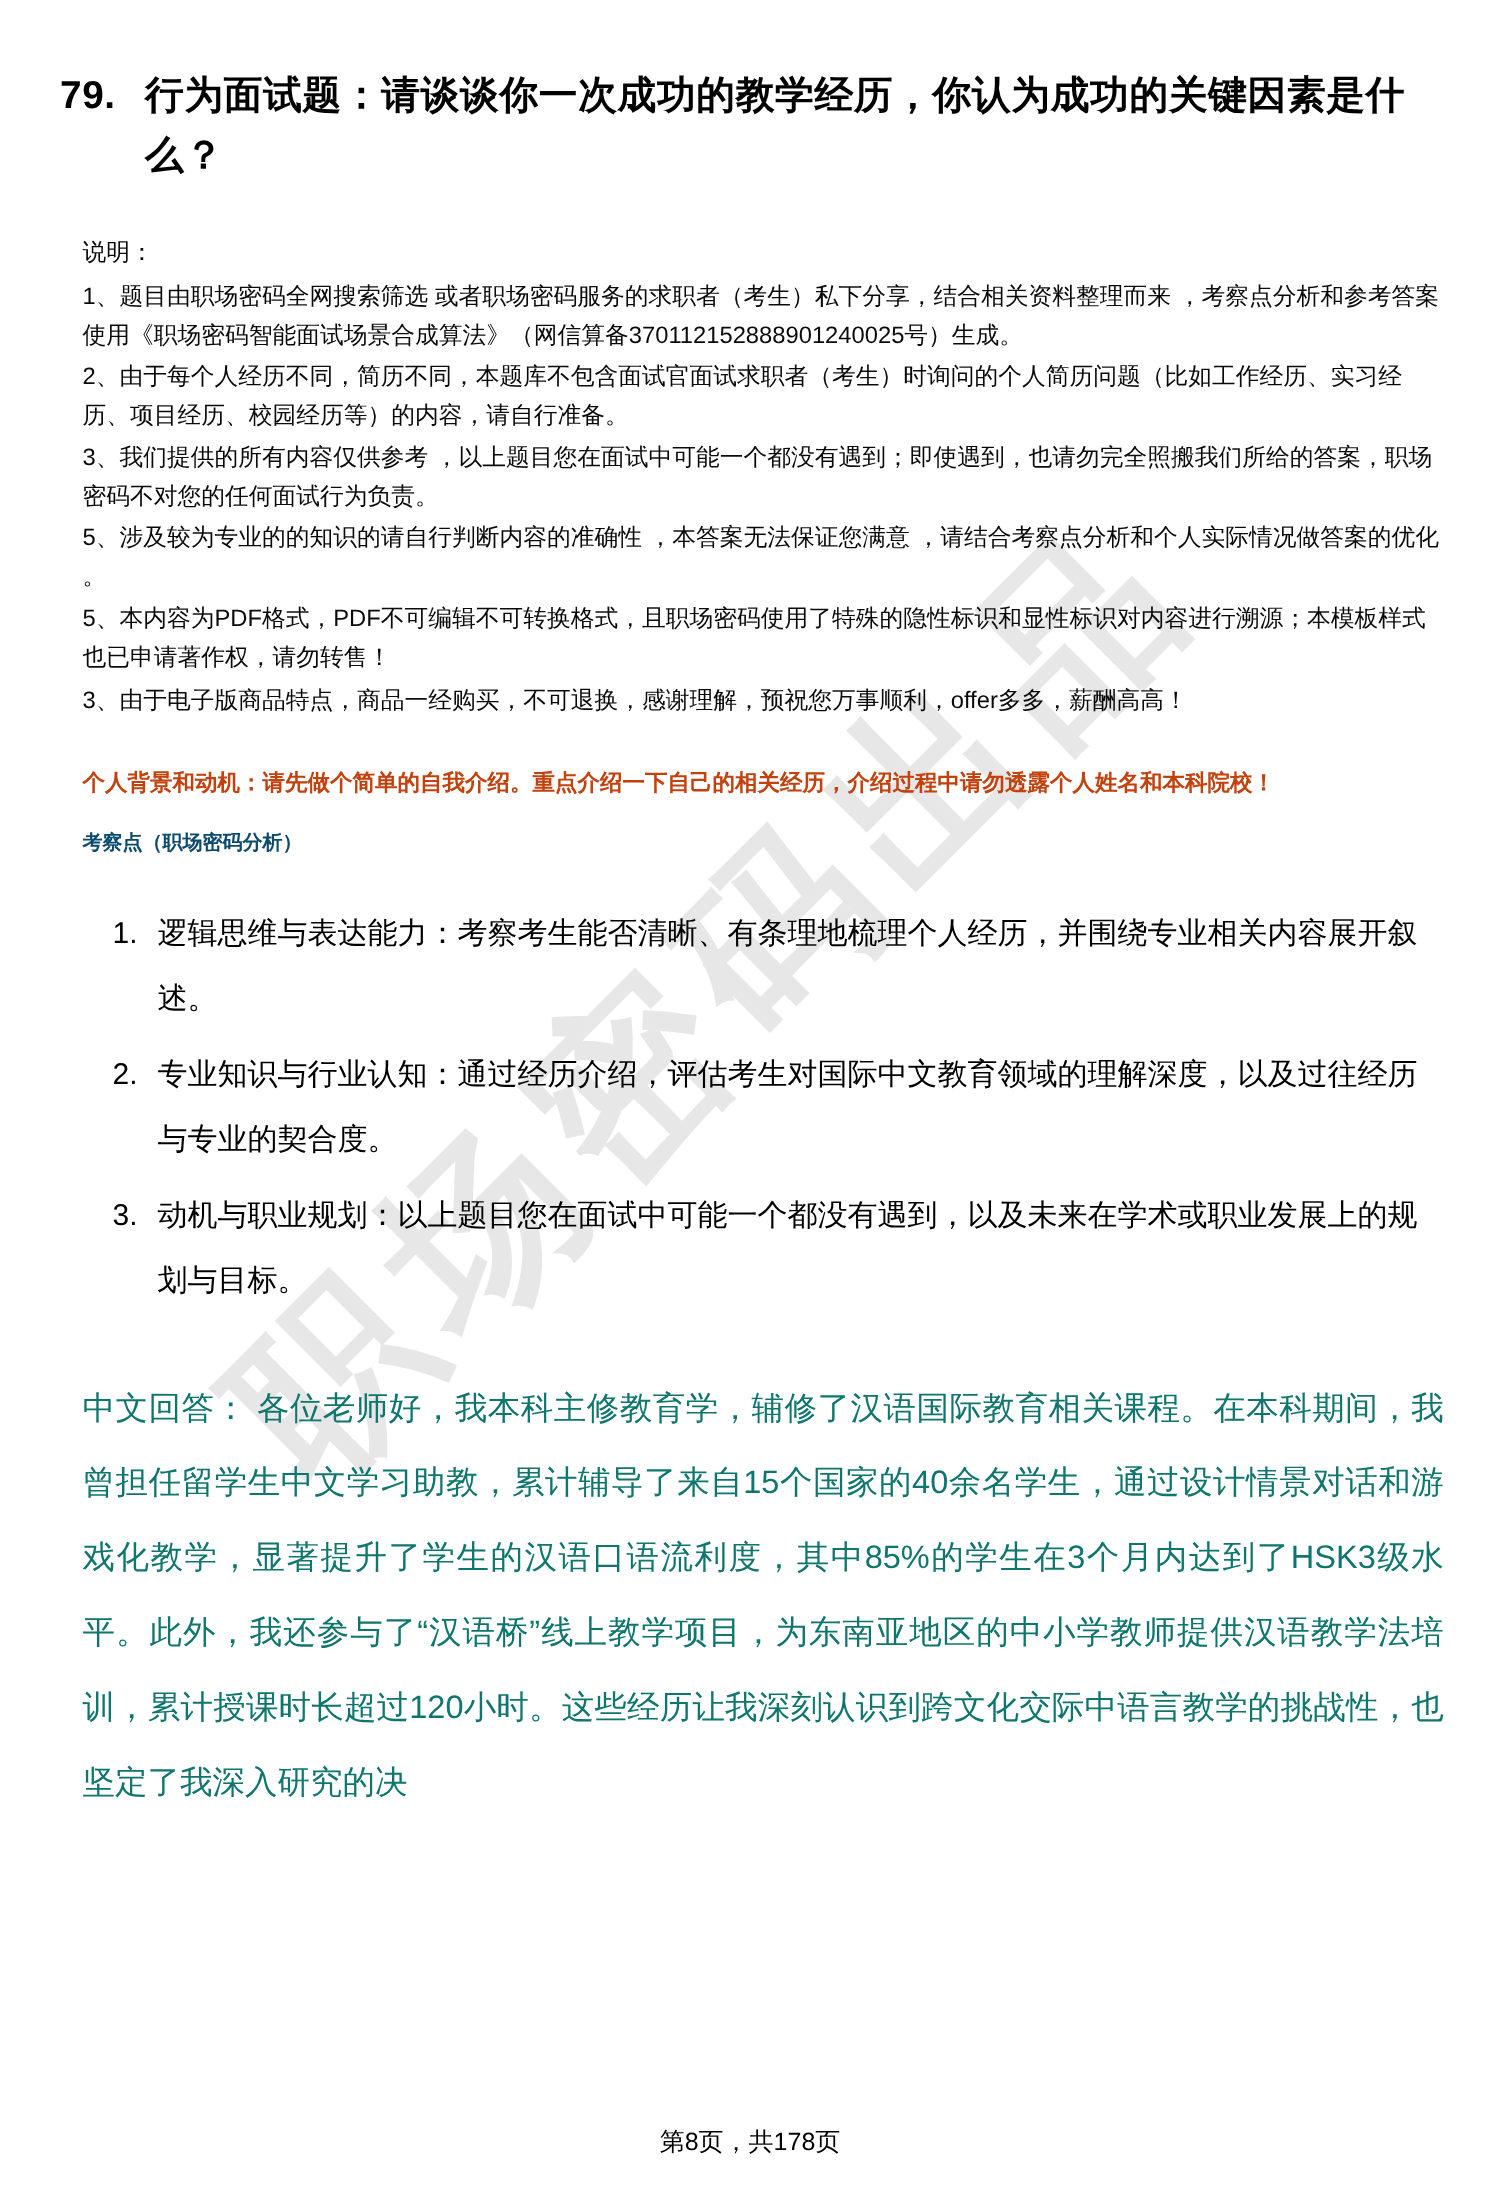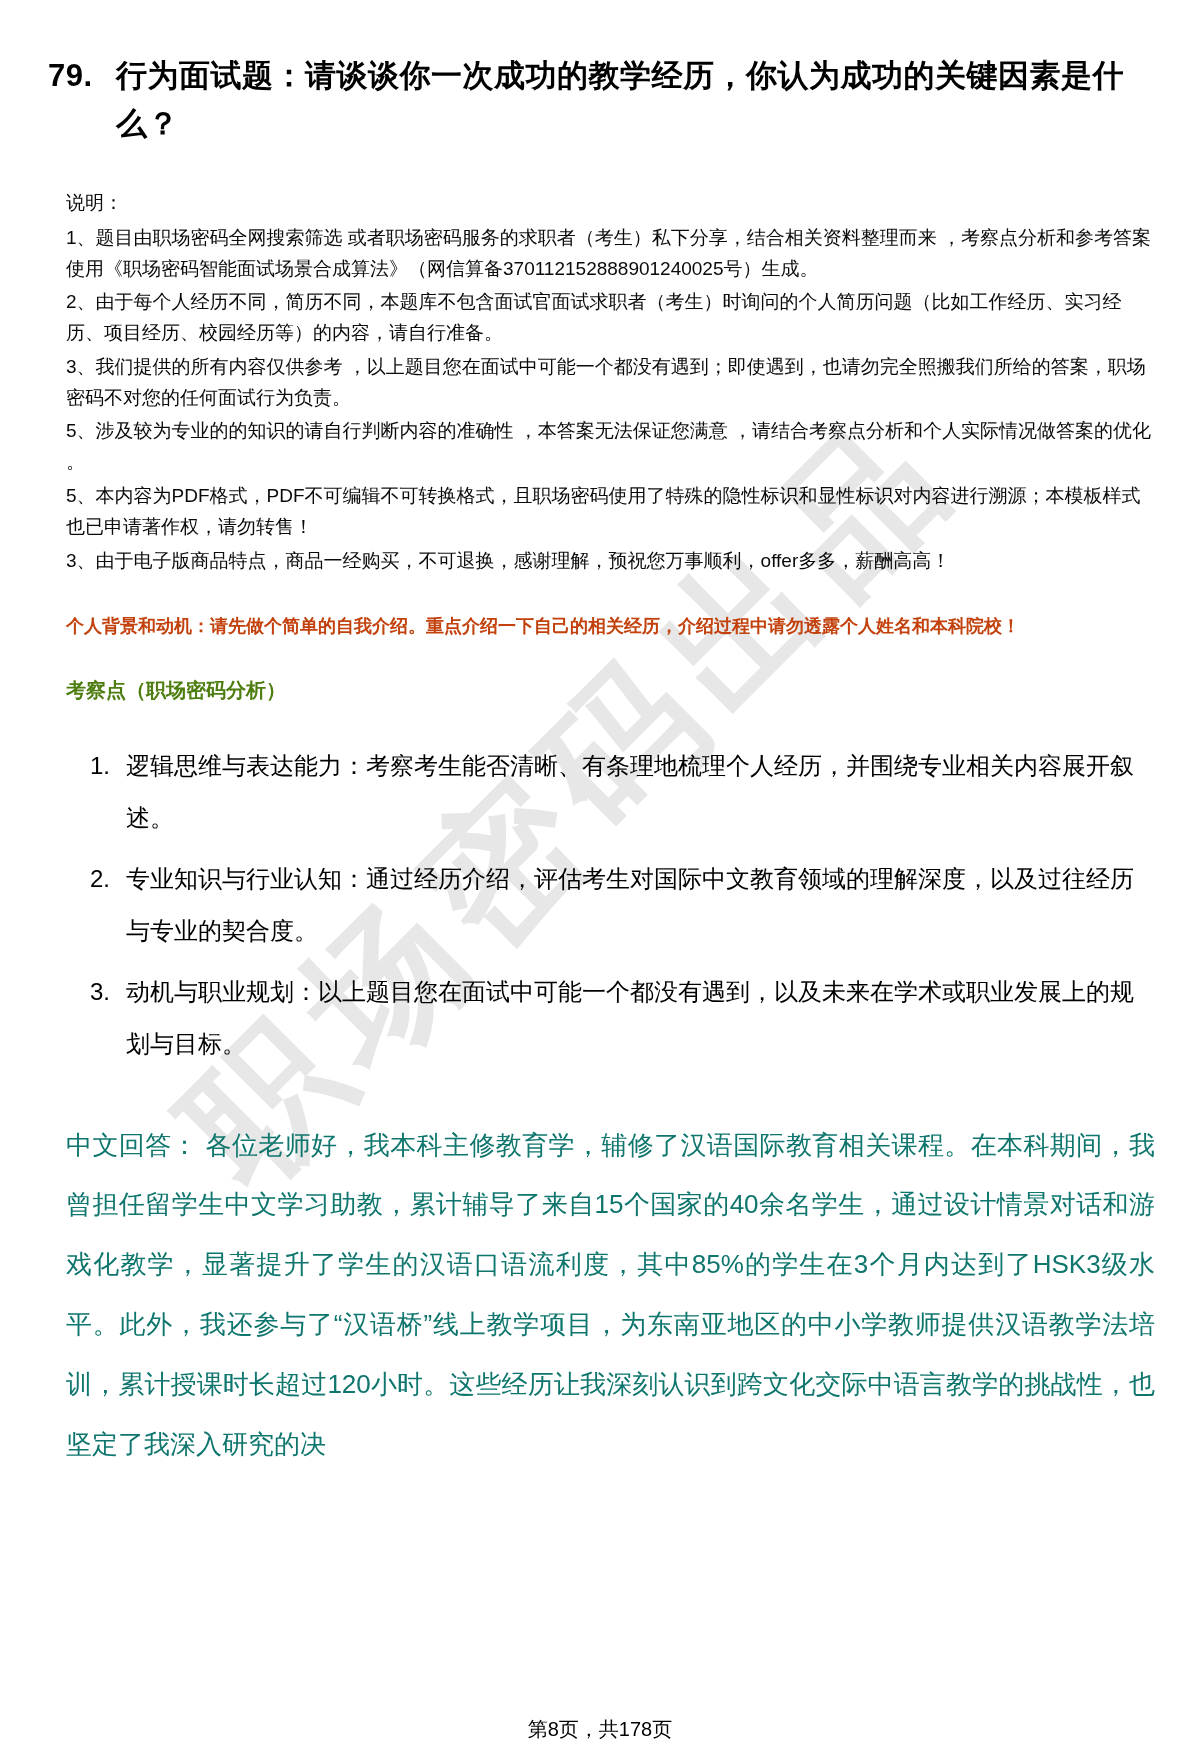--- a/index.html
+++ b/index.html
@@ -55,24 +55,24 @@
   .note { margin-bottom: 3px; }
   
   .prompt {
     margin: 36px 0 0 18px;
     font-size: 18px;
     font-weight: 700;
     color: #c2410c;
     line-height: 1.6;
   }
   .analysis-title {
-    margin: 36px 0 0 18px;
-    font-size: 20px;
+    margin: 23px 0 0 18px;
+    font-size: 16px;
     font-weight: 700;
-    color: #4d7c0f;
+    color: #0c4a6e;
   }
   .analysis-list { margin: 36px 0 0 30px; }
   .analysis-item {
     display: flex;
     font-size: 24px;
     line-height: 2.15;
     margin-bottom: 10px;
     color: #000;
   }
   .a-num { width: 32px; flex-shrink: 0; margin-right: 16px; text-align: right; }
@@ -81,21 +81,21 @@
   .answer {
     margin: 46px 0 0 18px;
     font-size: 26px;
     line-height: 2.3;
     text-align: justify;
     color: #0f766e;
   }
   .footer {
     position: absolute;
     z-index: 1;
-    bottom: 12px;
+    bottom: 28px;
     left: 0;
     width: 100%;
     text-align: center;
     font-size: 20px;
     color: #000;
   }
 </style>
 </head>
 <body>
 

